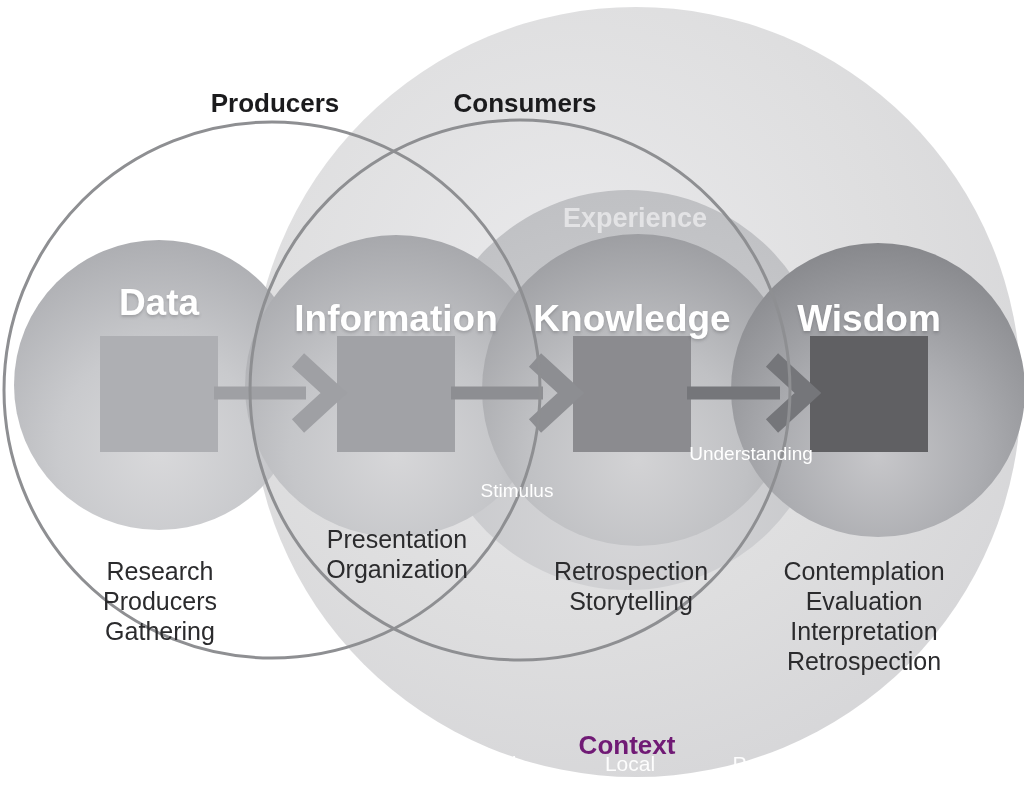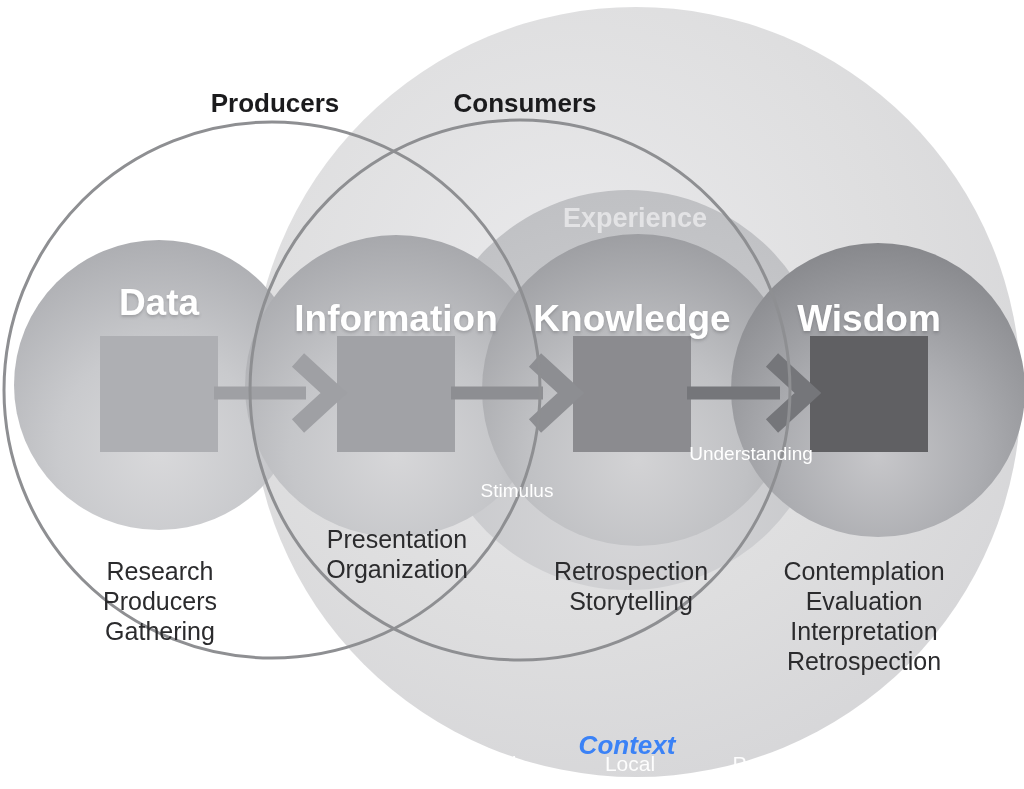--- a/index.html
+++ b/index.html
@@ -45,21 +45,21 @@
     font-size:37px;font-weight:bold;color:#ffffff;
     text-shadow:0 2px 3px rgba(60,60,65,0.25);
   }
   .transition-label{font-size:19px;color:#ffffff;}
   .experience-title{font-size:27px;font-weight:bold;color:#e3e3e5;}
   .activity-list{
     position:absolute;transform:translateX(-50%);
     font-size:25px;line-height:30px;color:#2b2b2d;text-align:center;white-space:nowrap;
   }
   .scope-label{font-size:21px;color:rgba(255,255,255,0.93);margin-top:44px;}
-  .context-title{font-size:26px;font-weight:bold;color:#3b82f6;font-style:italic;}
+  .context-title{font-size:26px;font-weight:bold;color:#701a75;}
 </style>
 </head>
 <body>
 
 <div id="canvas">
 
   <div class="circle" id="context-circle"></div>
 
   <div class="circle" id="experience-circle"></div>
 

